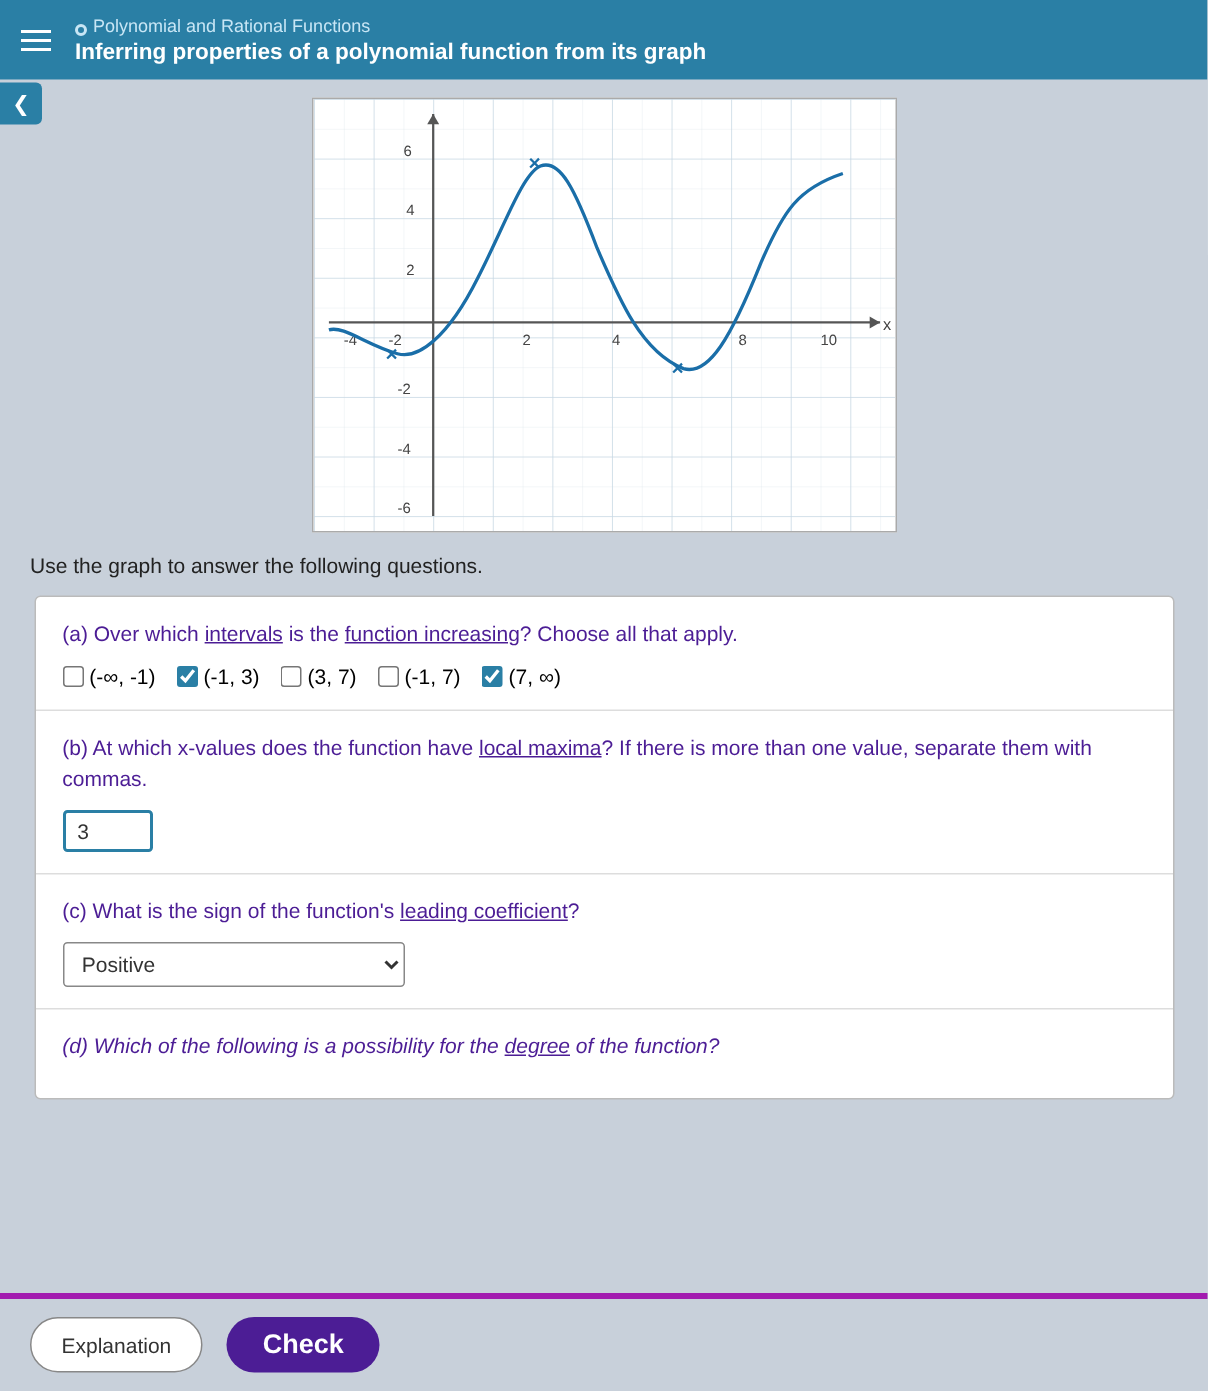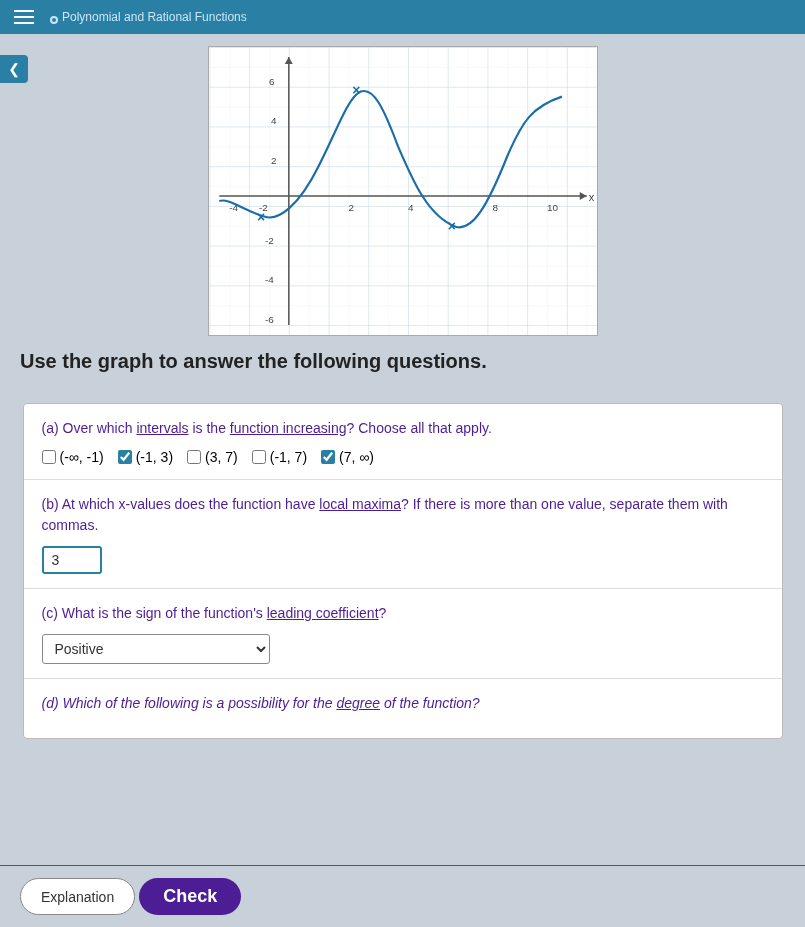--- a/index.html
+++ b/index.html
@@ -157,37 +157,36 @@
       padding: 5px 8px;
       font-size: 14px;
       width: 228px;
       color: #333;
       background: white;
       appearance: auto;
     }
 
     
     .intro-text {
-      font-size: 20px;
+      font-size: 14px;
       color: #222;
-      margin-bottom: 30px;
-      font-weight: bold;
+      margin-bottom: 12px;
     }
 
     
     .bottom-bar {
       position: fixed;
       bottom: 0;
       left: 0;
       width: 805px;
       background: #c8d0da;
       padding: 12px 20px;
       display: flex;
-      gap: 4px;
-      border-top: 1px solid #a21caf;
+      gap: 16px;
+      border-top: 4px solid #a21caf;
     }
     .btn-explanation {
       background: white;
       border: 1px solid #888;
       border-radius: 20px;
       padding: 8px 20px;
       font-size: 14px;
       cursor: pointer;
       color: #333;
     }
@@ -214,20 +213,21 @@
 <div class="header">
   <div class="menu-icon">
     <span></span>
       <span></span>
       <span></span>
   </div>
   <div class="breadcrumb">
     <span class="dot"></span>
     <span>Polynomial and Rational Functions</span>
   </div>
+  <div class="title">Inferring properties of a polynomial function from its graph</div>
 </div>
 
 <button class="collapse-btn">
   <span>❮</span>
 </button>
 
 <div class="main">
 
   <div class="graph-container">
     <svg class="graph-svg" viewBox="0 0 390 290" xmlns="http://www.w3.org/2000/svg">

